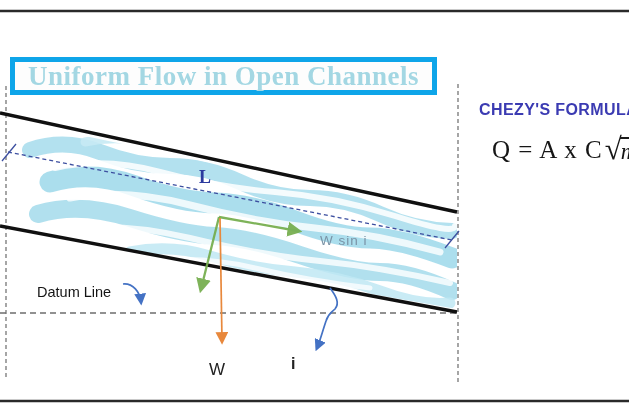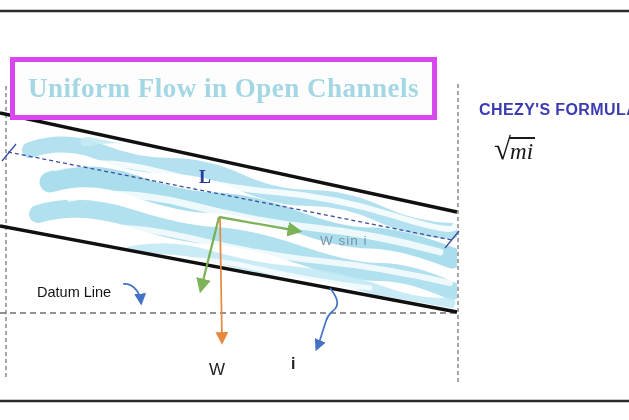--- a/index.html
+++ b/index.html
@@ -3,22 +3,22 @@
 <meta charset="utf-8">
 <style>
   html,body{margin:0;padding:0;}
   body{
     width:629px;height:420px;position:relative;overflow:hidden;
     background:#ffffff;font-family:"Liberation Sans",sans-serif;
   }
   .stage{position:absolute;left:0;top:0;width:629px;height:420px;}
   
   .title-box{
-    position:absolute;left:10px;top:57px;width:427px;height:63px;
-    border:5px solid #d946ef;background:#fdfdfd;box-sizing:border-box;
+    position:absolute;left:10px;top:57px;width:427px;height:38px;
+    border:5px solid #0ea5e9;background:#fdfdfd;box-sizing:border-box;
     display:flex;align-items:center;justify-content:center;
   }
   .title-box span{
     font-family:"Liberation Serif",serif;font-weight:bold;font-size:27px;
     color:#a3d7e3;white-space:nowrap;letter-spacing:.5px;
   }
   
   .chezy-heading{
     position:absolute;left:479px;top:101px;
     font-size:16px;font-weight:bold;color:#3b3bb2;
@@ -104,15 +104,16 @@
   <text class="lbl-i" x="291" y="369">i</text>
 </svg>
 
 <div class="title-box">
   <span>Uniform Flow in Open Channels</span>
 </div>
 
 <div class="chezy-heading">CHEZY'S FORMULA</div>
 
 <div class="formula">
+  <span class="lhs">Q = A x C</span>
   <span class="radical">√</span>
   <span class="radicand">mi</span>
 </div>
 
 </body></html>

